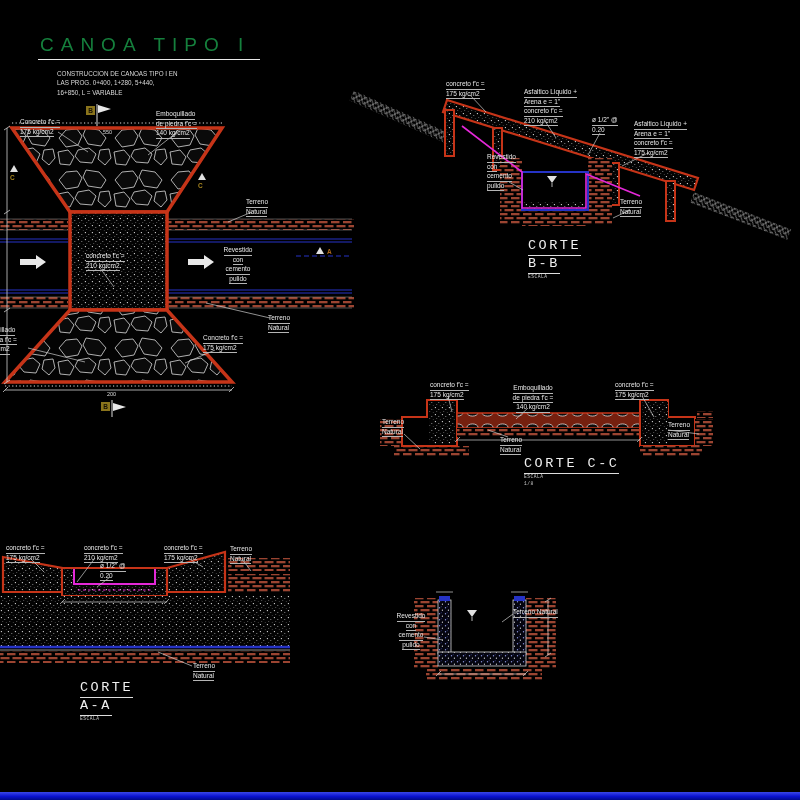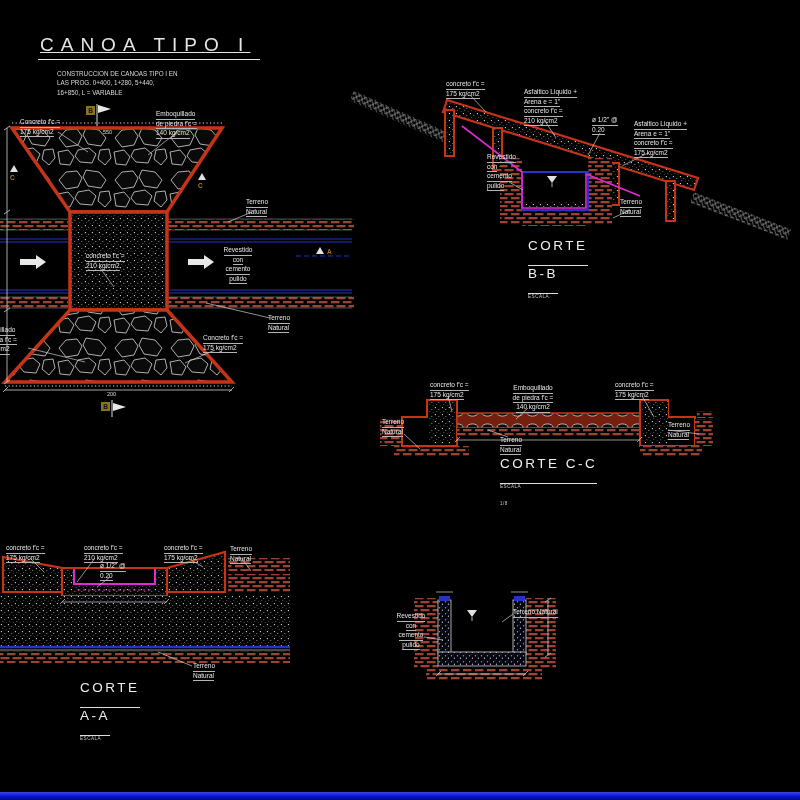--- a/index.html
+++ b/index.html
@@ -1,26 +1,26 @@
 <!DOCTYPE html>
 <html><head>
 <meta charset="utf-8">
 <style>
   html,body{margin:0;padding:0;background:#000;}
   #canvas{position:relative;width:800px;height:800px;background:#000;overflow:hidden;
           font-family:"Liberation Sans",sans-serif;}
   svg{position:absolute;left:0;top:0;}
   #main-title{position:absolute;left:38px;top:34px;font-size:19px;letter-spacing:7px;
-              color:#e5e5e5;border-bottom:1.6px solid #e8e8e8;padding:0 10px 3px 2px;white-space:nowrap;text-decoration:underline;}
+              color:#15803d;border-bottom:1.6px solid #e8e8e8;padding:0 10px 3px 2px;white-space:nowrap;}
   .sub{position:absolute;left:57px;top:69px;font-size:6.3px;line-height:1.5;color:#d8d8d8;white-space:nowrap;}
   .lbl{position:absolute;color:#e8e8e8;font-size:6.5px;line-height:1.32;white-space:nowrap;}
   .lbl>span{display:block;border-bottom:0.5px solid #b5b5b5;width:max-content;}
   .lbl.ctr{text-align:center;} .lbl.ctr>span{margin:0 auto;}
   .ttl{position:absolute;color:#efefef;font-size:13.5px;letter-spacing:2.5px;line-height:1.2;white-space:nowrap;}
-  .ttl>span{display:block;border-bottom:1.2px solid #dedede;width:max-content;padding-bottom:11px;}
+  .ttl>span{display:block;border-bottom:1.2px solid #dedede;width:max-content;padding-bottom:1px;font-family:Liberation Mono, monospace;}
   .ttl>span.scale{border-bottom:none;font-size:4.6px;letter-spacing:.5px;color:#c9c9c9;line-height:1.25;}
   .dim{position:absolute;color:#dcdcdc;font-size:5.5px;white-space:nowrap;}
   .mk{position:absolute;font-size:6.5px;font-weight:bold;color:#a8861f;}
   .mksq{position:absolute;width:9px;height:9px;background:#8a741c;color:#171103;font-size:6.5px;
         font-weight:bold;display:flex;align-items:center;justify-content:center;}
   #bottom-bar{position:absolute;left:0;top:792px;width:800px;height:8px;
               background:linear-gradient(180deg,#3a48e8 0%,#0a12cf 55%,#000a8a 100%);}
 </style>
 </head>
 <body>
@@ -290,21 +290,21 @@
     <span>Natural</span>
   </div>
   <div class="lbl" style="left:500px;top:436px">
     <span>Terreno</span>
     <span>Natural</span>
   </div>
   <div class="lbl" style="left:668px;top:421px">
     <span>Terreno</span>
     <span>Natural</span>
   </div>
-  <div class="ttl" style="left:500px;top:456px">
+  <div class="ttl" style="left:524px;top:456px">
     <span>CORTE C-C</span>
     <span class="scale">ESCALA</span>
     <span class="scale">1/8</span>
   </div>
 
   <div class="lbl" style="left:6px;top:544px">
     <span>concreto f'c =</span>
     <span>175 kg/cm2</span>
   </div>
   <div class="lbl" style="left:84px;top:544px">

